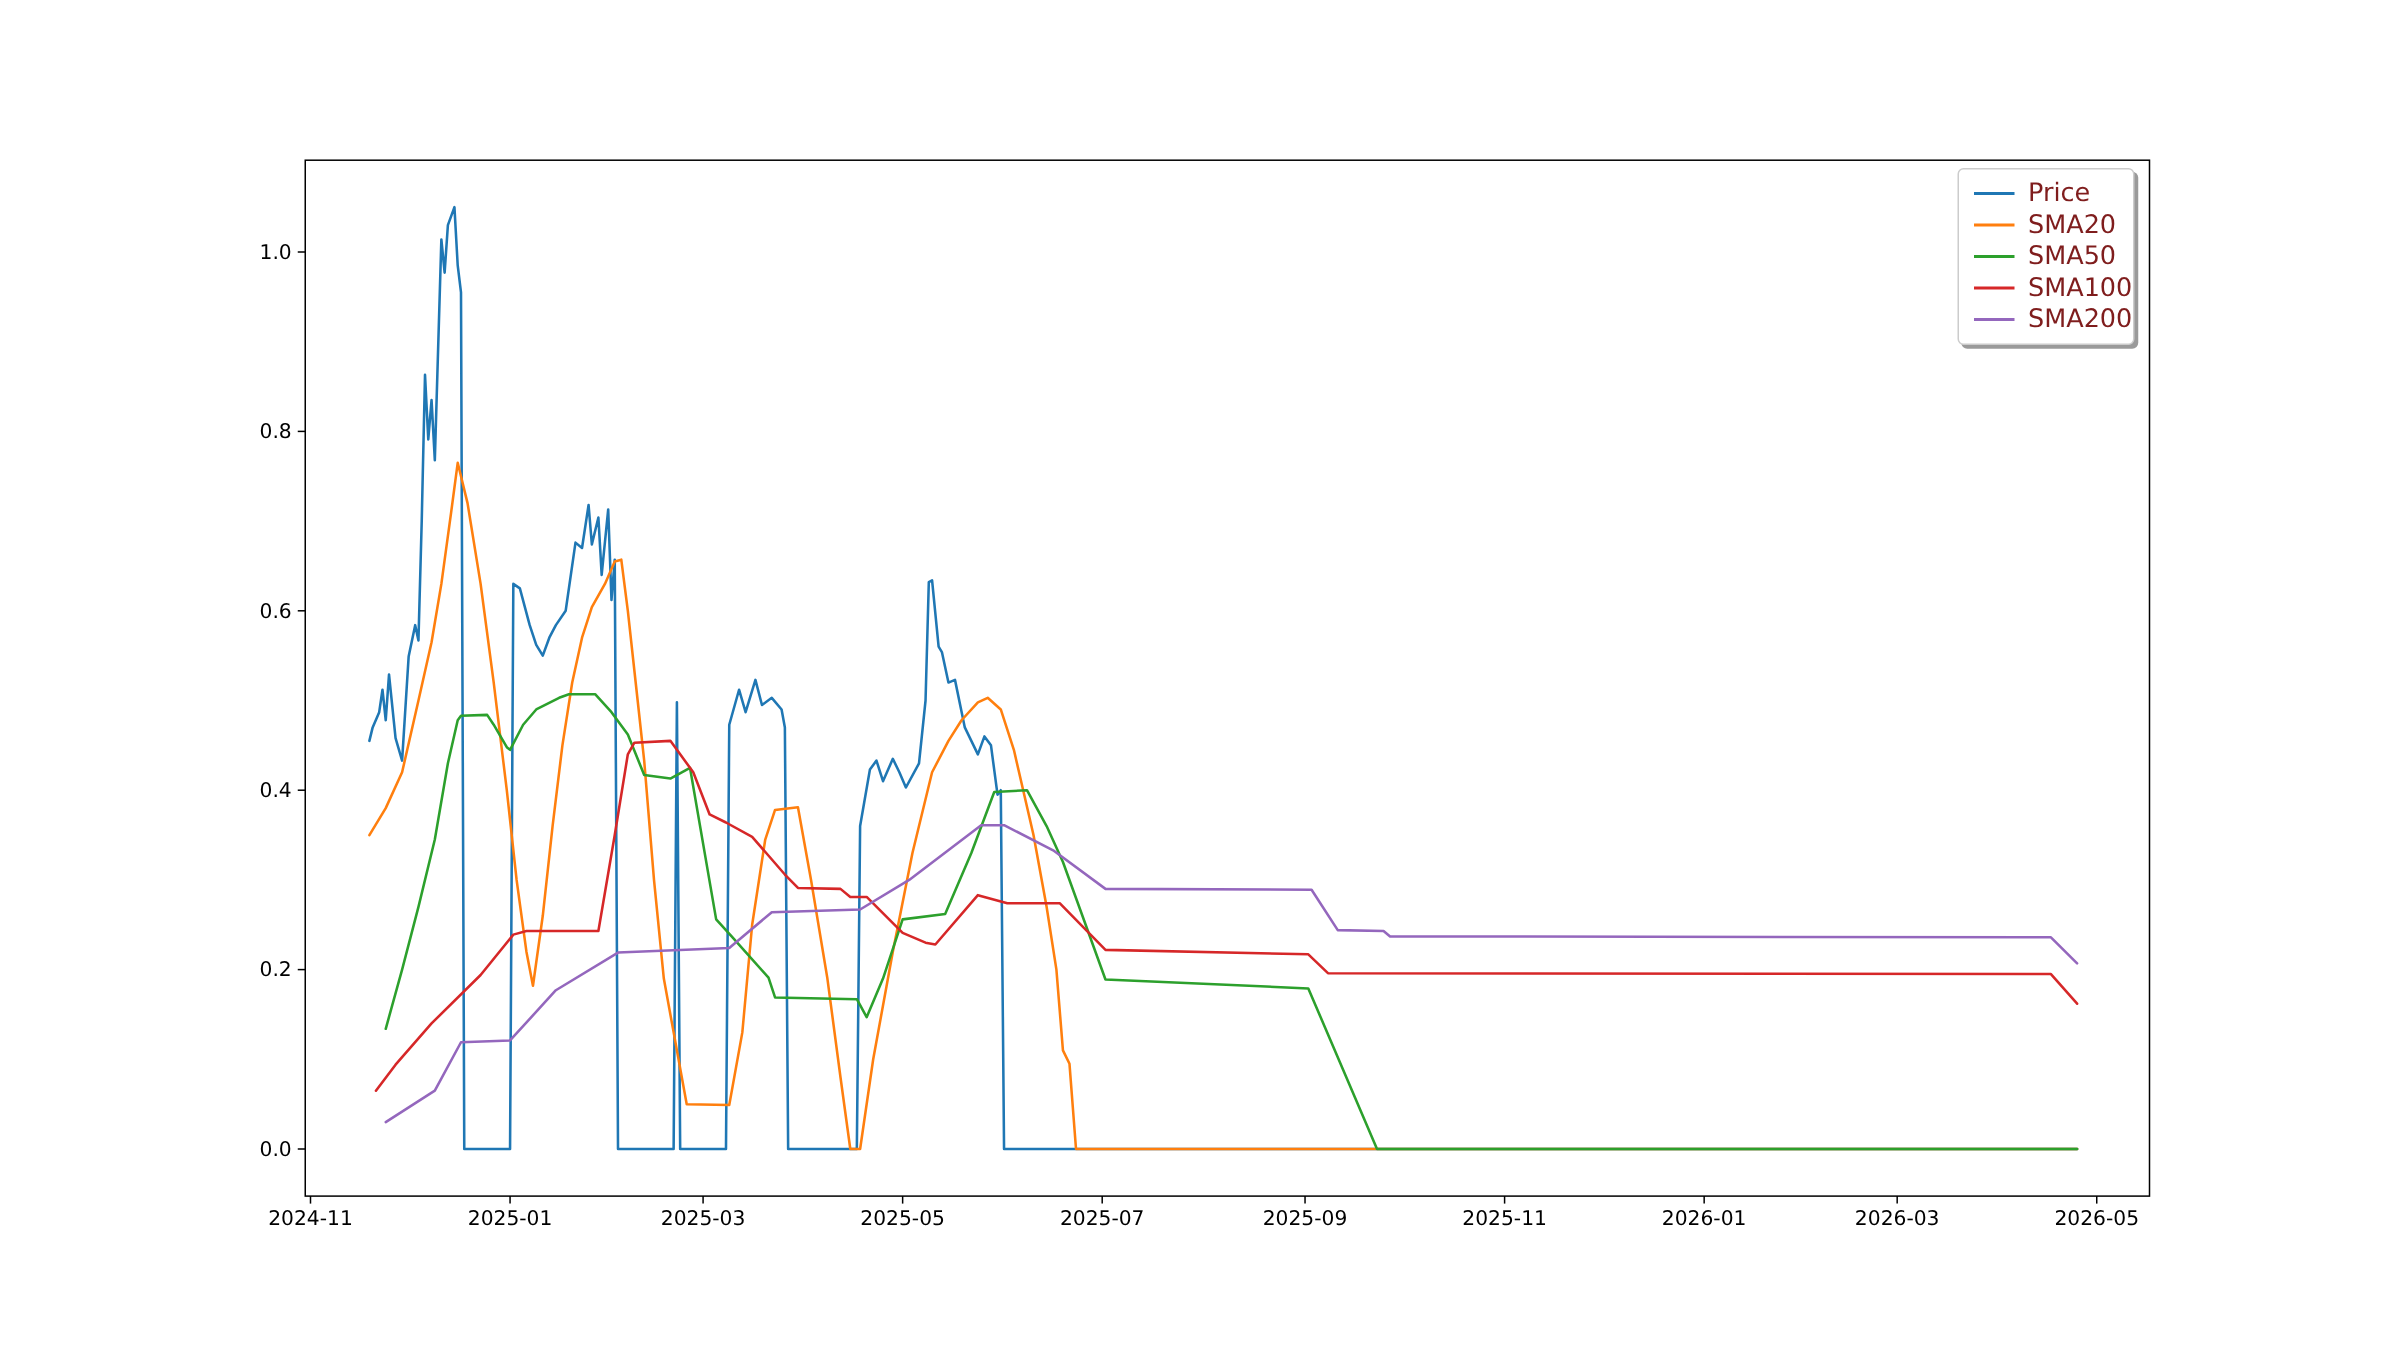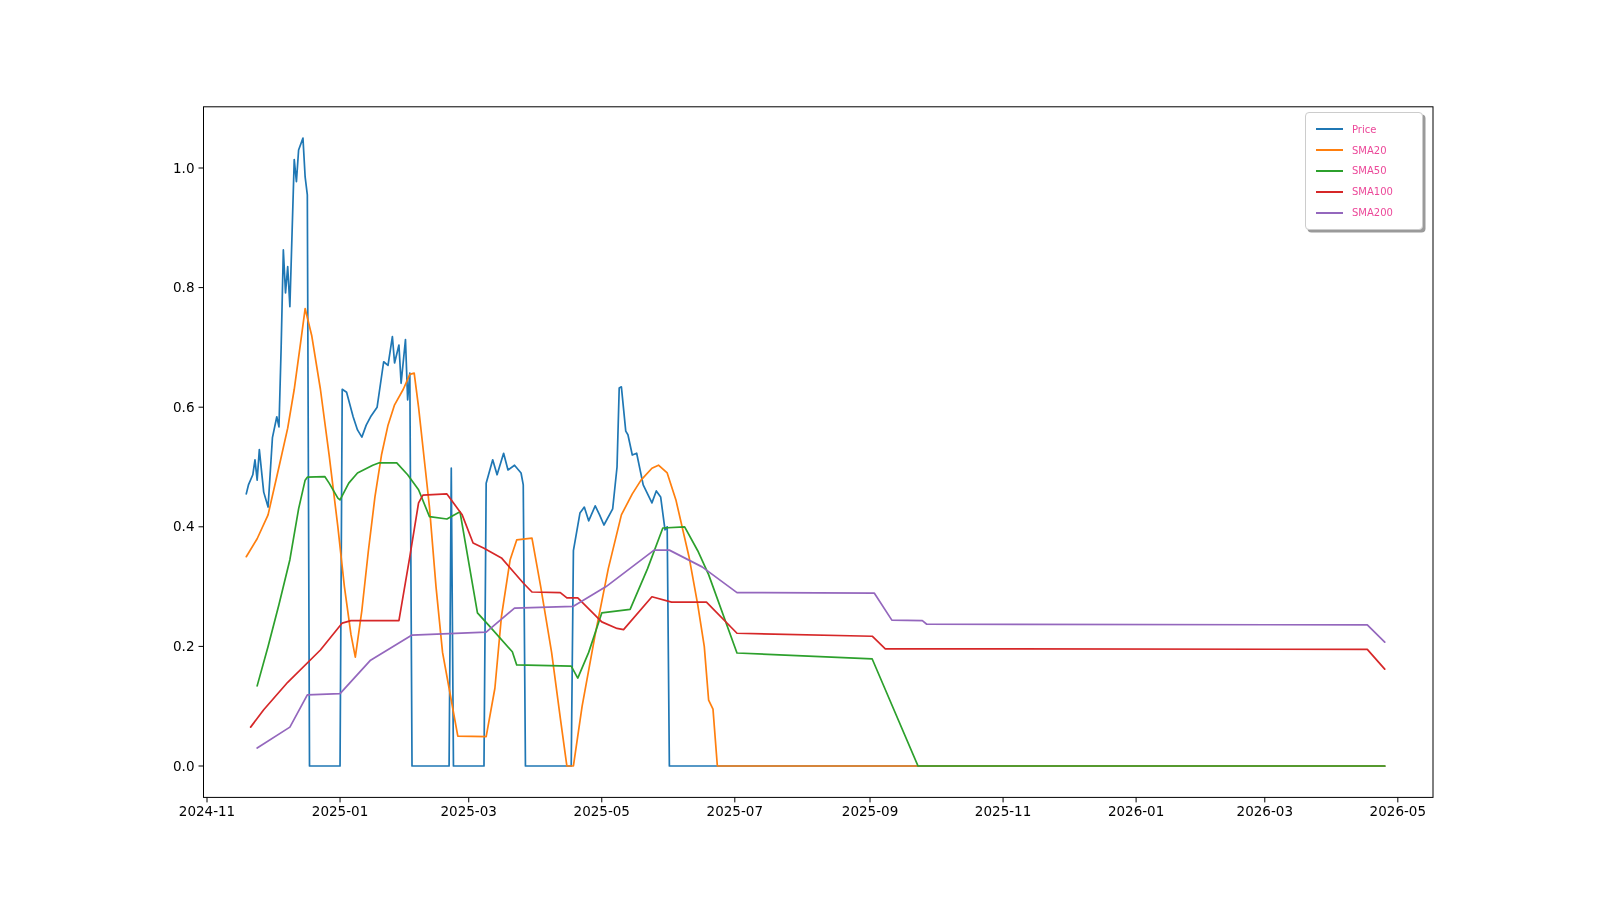--- a/index.html
+++ b/index.html
@@ -4,21 +4,21 @@
 <style>
   html,body{margin:0;padding:0;background:#ffffff;}
   .figure{position:relative;width:1600px;height:900px;background:#ffffff;overflow:hidden;
           font-family:"DejaVu Sans","Liberation Sans",sans-serif;}
   .figure svg{position:absolute;left:0;top:0;}
   .legend{position:absolute;left:1305px;top:112px;width:118px;box-sizing:border-box;
           background:#ffffff;border:1px solid #cccccc;border-radius:4px;
           box-shadow:2.5px 2.5px 0 #9a9a9a;padding:6px 9px 6px 10px;z-index:2;}
   .legend-row{display:flex;align-items:center;height:20.8px;}
   .swatch{display:inline-block;width:27px;height:2px;margin-right:9px;flex:0 0 auto;}
-  .legend-label{font-size:10px;color:#ec4899;white-space:nowrap;}
+  .legend-label{font-size:17px;color:#7f1d1d;white-space:nowrap;}
   text{font-family:"DejaVu Sans","Liberation Sans",sans-serif;}
 </style>
 </head>
 <body>
 
 <div class="figure">
   <svg width="1600" height="900" viewBox="0 0 1600 900">
       <rect x="203.5" y="106.8" width="1229.5" height="690.6" fill="none" stroke="#000000" stroke-width="1"></rect>
       <line x1="207" y1="797.4" x2="207" y2="802.4" stroke="#000000" stroke-width="1"></line>
       <text x="207" y="816.4" text-anchor="middle" font-size="13.5" fill="#000">2024-11</text>

